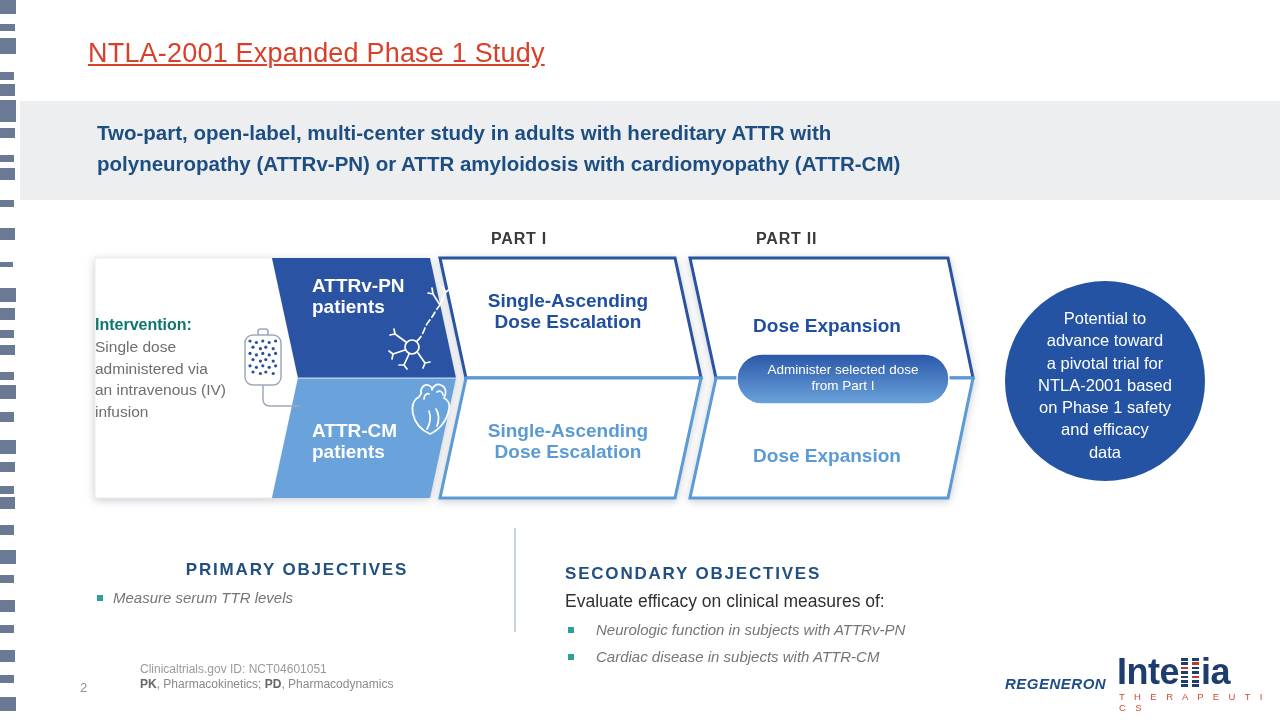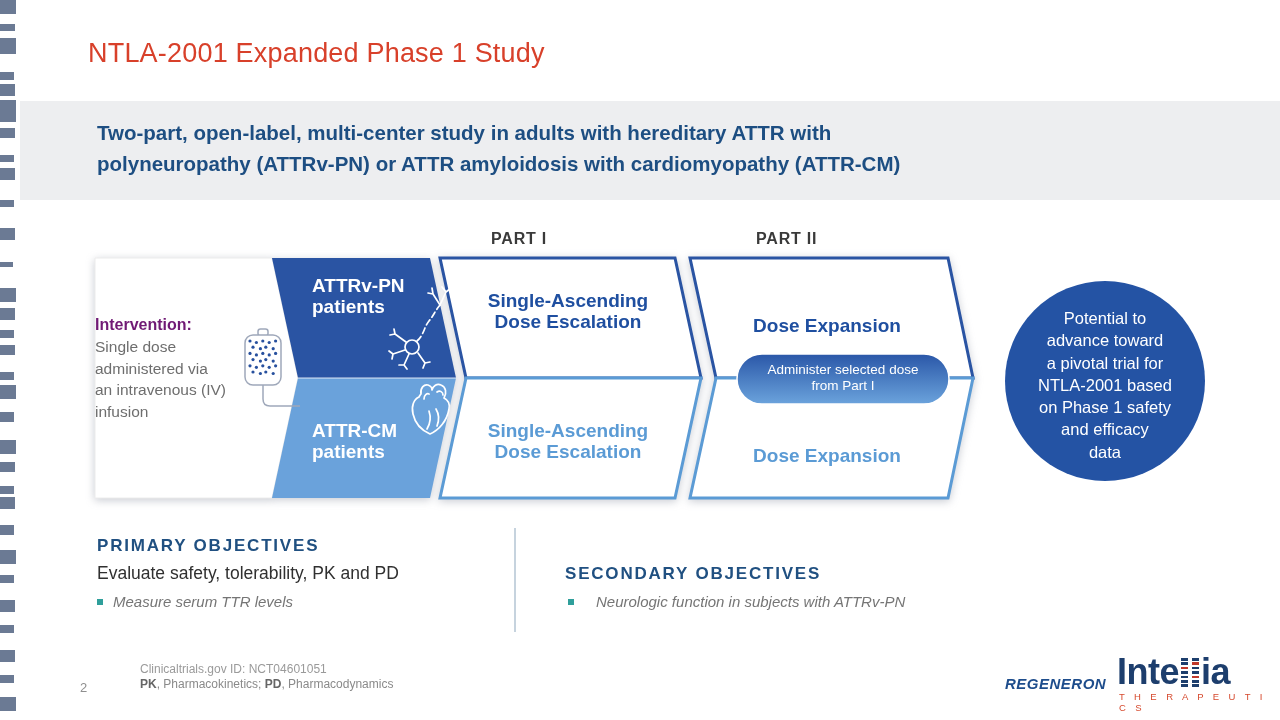--- a/index.html
+++ b/index.html
@@ -9,21 +9,21 @@
     font-family:"Liberation Sans","DejaVu Sans",sans-serif;
     -webkit-font-smoothing:antialiased;
   }
   .abs{position:absolute;}
 
   
   #dash-strip{position:absolute;left:0;top:0;width:20px;height:720px;}
   #dash-strip .dash{position:absolute;left:0;background:#6b7a94;}
 
   
-  .slide-title{left:88px;top:38px;font-size:27px;color:#d8402a;letter-spacing:0.2px;}
+  .slide-title{left:88px;top:38px;font-size:27px;color:#d8402a;letter-spacing:0.2px;text-decoration:underline;}
 
   
   .banner{left:20px;top:101px;width:1260px;height:99px;background:#edeef0;}
   .banner-text{
     left:97px;top:117px;width:1000px;
     font-size:20.5px;font-weight:bold;color:#1d4e82;line-height:31px;white-space:pre-line;
   }
 
   
   #diagram-svg{position:absolute;left:0;top:0;width:1280px;height:720px;pointer-events:none;}
@@ -31,30 +31,30 @@
 
   
   .part-label{font-size:16px;font-weight:bold;color:#3a3a3a;letter-spacing:0.8px;}
   .patients-label{font-size:19px;font-weight:bold;color:#ffffff;line-height:21px;white-space:pre-line;}
   .cell-top{font-size:19px;font-weight:bold;color:#1f4fa0;line-height:21px;white-space:pre-line;text-align:center;}
   .cell-bottom{font-size:19px;font-weight:bold;color:#5b9bd5;line-height:21px;white-space:pre-line;text-align:center;}
   .pill-text{font-size:13.5px;color:#ffffff;line-height:16px;text-align:center;white-space:pre-line;}
   .circle-text{font-size:16.5px;color:#ffffff;line-height:22.3px;text-align:center;white-space:pre-line;}
 
   .intervention{left:95px;top:314px;width:165px;}
-  .intervention-heading{font-size:16px;font-weight:bold;color:#701a75;line-height:22px;}
+  .intervention-heading{font-size:16px;font-weight:bold;color:#0f766e;line-height:22px;}
   .intervention-body{font-size:15.5px;color:#6e6e6e;line-height:21.5px;white-space:pre-line;}
 
   
   .obj-heading{font-size:17px;font-weight:bold;color:#205081;letter-spacing:1.8px;}
   .obj-lead{margin-top:7px;font-size:17.5px;color:#303030;}
   .obj-bullet{display:flex;align-items:flex-start;margin-top:9px;}
   .obj-bullet .sq{width:6px;height:6px;background:#2f9f9b;margin-top:6px;flex:0 0 auto;}
   .obj-bullet .btxt{font-size:15px;font-style:italic;color:#757575;line-height:18px;}
-  .primary-objectives{left:97px;top:536px;width:400px;}
+  .primary-objectives{left:97px;top:560px;width:400px;text-align:center;}
   .secondary-objectives{left:565px;top:564px;width:500px;}
   .primary-objectives .sq{margin-right:10px;}
   .secondary-objectives .sq{margin-left:3px;margin-right:22px;}
   .obj-divider{left:514px;top:528px;width:2px;height:104px;background:#c6d3de;}
 
   
   .page-number{left:80px;top:680px;font-size:13px;color:#8f8f8f;}
   .trial-id{left:140px;top:662px;font-size:12px;color:#9a9a9a;}
   .footnote{left:140px;top:677px;font-size:12px;color:#8a8a8a;}
   .footnote b{color:#666666;margin-top:20px;}
@@ -214,34 +214,38 @@
 <div class="abs circle-text" style="left:1010px;width:190px;top:307px;">Potential to
 advance toward
 a pivotal trial for
 NTLA-2001 based
 on Phase 1 safety
 and efficacy
 data</div>
 
 <div class="abs primary-objectives">
   <div class="obj-heading">PRIMARY OBJECTIVES</div>
-  <div class="obj-lead">Evaluate safety, tolerability, PK and PD</div>
   <div class="obj-bullet">
     <span class="sq"></span>
     <span class="btxt">Measure serum TTR levels</span>
   </div>
 </div>
 
 <div class="abs obj-divider"></div>
 
 <div class="abs secondary-objectives">
   <div class="obj-heading">SECONDARY OBJECTIVES</div>
+  <div class="obj-lead">Evaluate efficacy on clinical measures of:</div>
   <div class="obj-bullet">
     <span class="sq"></span>
     <span class="btxt">Neurologic function in subjects with ATTRv-PN</span>
+  </div>
+  <div class="obj-bullet">
+    <span class="sq"></span>
+    <span class="btxt">Cardiac disease in subjects with ATTR-CM</span>
   </div>
 </div>
 
 <div class="abs page-number">2</div>
 <div class="abs trial-id">Clinicaltrials.gov ID: NCT04601051</div>
 <div class="abs footnote">
   <b>PK</b><span>, Pharmacokinetics; </span><b>PD</b><span>, Pharmacodynamics</span>
 </div>
 
 <div class="abs regeneron-logo">REGENERON</div>

